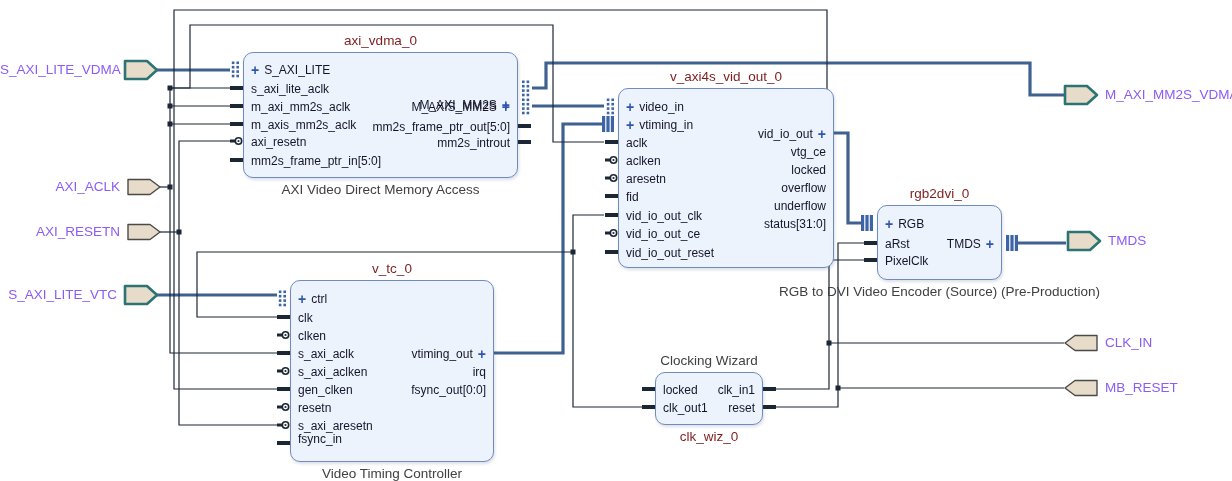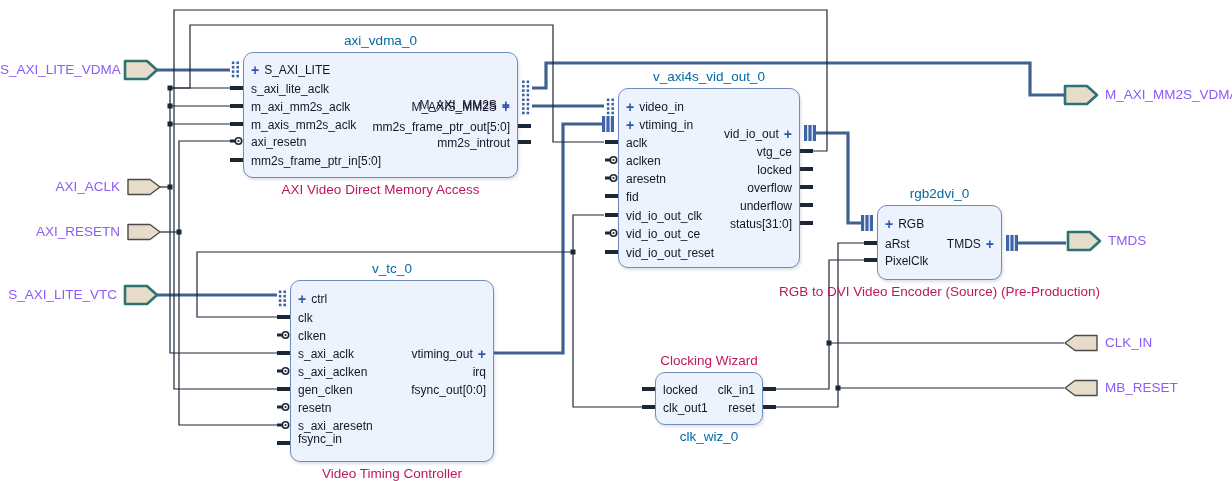--- a/index.html
+++ b/index.html
@@ -2,24 +2,24 @@
 <html><head>
 <meta charset="utf-8">
 <style>
   html,body{margin:0;padding:0;background:#fff;}
   .canvas{position:relative;width:1232px;height:481px;background:#fff;overflow:hidden;
           font-family:"Liberation Sans",sans-serif;}
   #wires{position:absolute;left:0;top:0;z-index:0;}
   .block{position:absolute;z-index:1;background:#edf3fc;border:1.4px solid #6f8cc0;
          border-radius:10px;box-shadow:1px 2px 3px rgba(60,80,120,0.18);box-sizing:border-box;}
   .btitle{position:absolute;top:-20px;left:50%;transform:translateX(-50%);white-space:nowrap;
-          font-size:13.5px;color:#0369a1;line-height:16px;}
+          font-size:13.5px;color:#7f1d1d;line-height:16px;}
   .btitle.bottom{top:auto;bottom:-21px;}
   .bcaption{position:absolute;bottom:-21px;left:50%;transform:translateX(-50%);white-space:nowrap;
-          font-size:13.5px;color:#be185d;line-height:16px;}
+          font-size:13.5px;color:#404040;line-height:16px;}
   .bcaption.top{bottom:auto;top:-20px;}
   .prow{position:absolute;height:16px;line-height:16px;font-size:12px;color:#14142b;
         white-space:nowrap;display:flex;align-items:center;gap:5px;}
   .prow.r{flex-direction:row;}
   .plus{color:#2f55b0;font-weight:bold;font-size:14px;line-height:14px;}
   .extlabel{position:absolute;font-size:13.5px;color:#8b5cf6;height:16px;line-height:16px;white-space:nowrap;z-index:1;}
   .extlabel.ra{text-align:right;}
 </style>
 </head>
 <body>
@@ -200,21 +200,21 @@
         <span>M_AXIS_MM2S</span>
         <span class="plus">+</span>
       </div>
       <div class="prow r" style="top: 66px; right: 7px;">
         <span>mm2s_frame_ptr_out[5:0]</span>
       </div>
       <div class="prow r" style="top: 82px; right: 7px;">
         <span>mm2s_introut</span>
       </div>
     </div>
-    <div class="block" style="left: 618px; top: 88px; width: 182px; height: 180px;">
+    <div class="block" style="left: 618px; top: 88px; width: 216px; height: 180px;">
       <div class="btitle">v_axi4s_vid_out_0</div>
       <div class="prow" style="top: 10px; left: 7px;">
         <span class="plus">+</span>
         <span>video_in</span>
       </div>
       <div class="prow" style="top: 28px; left: 7px;">
         <span class="plus">+</span>
         <span>vtiming_in</span>
       </div>
       <div class="prow" style="top: 46px; left: 7px;">

